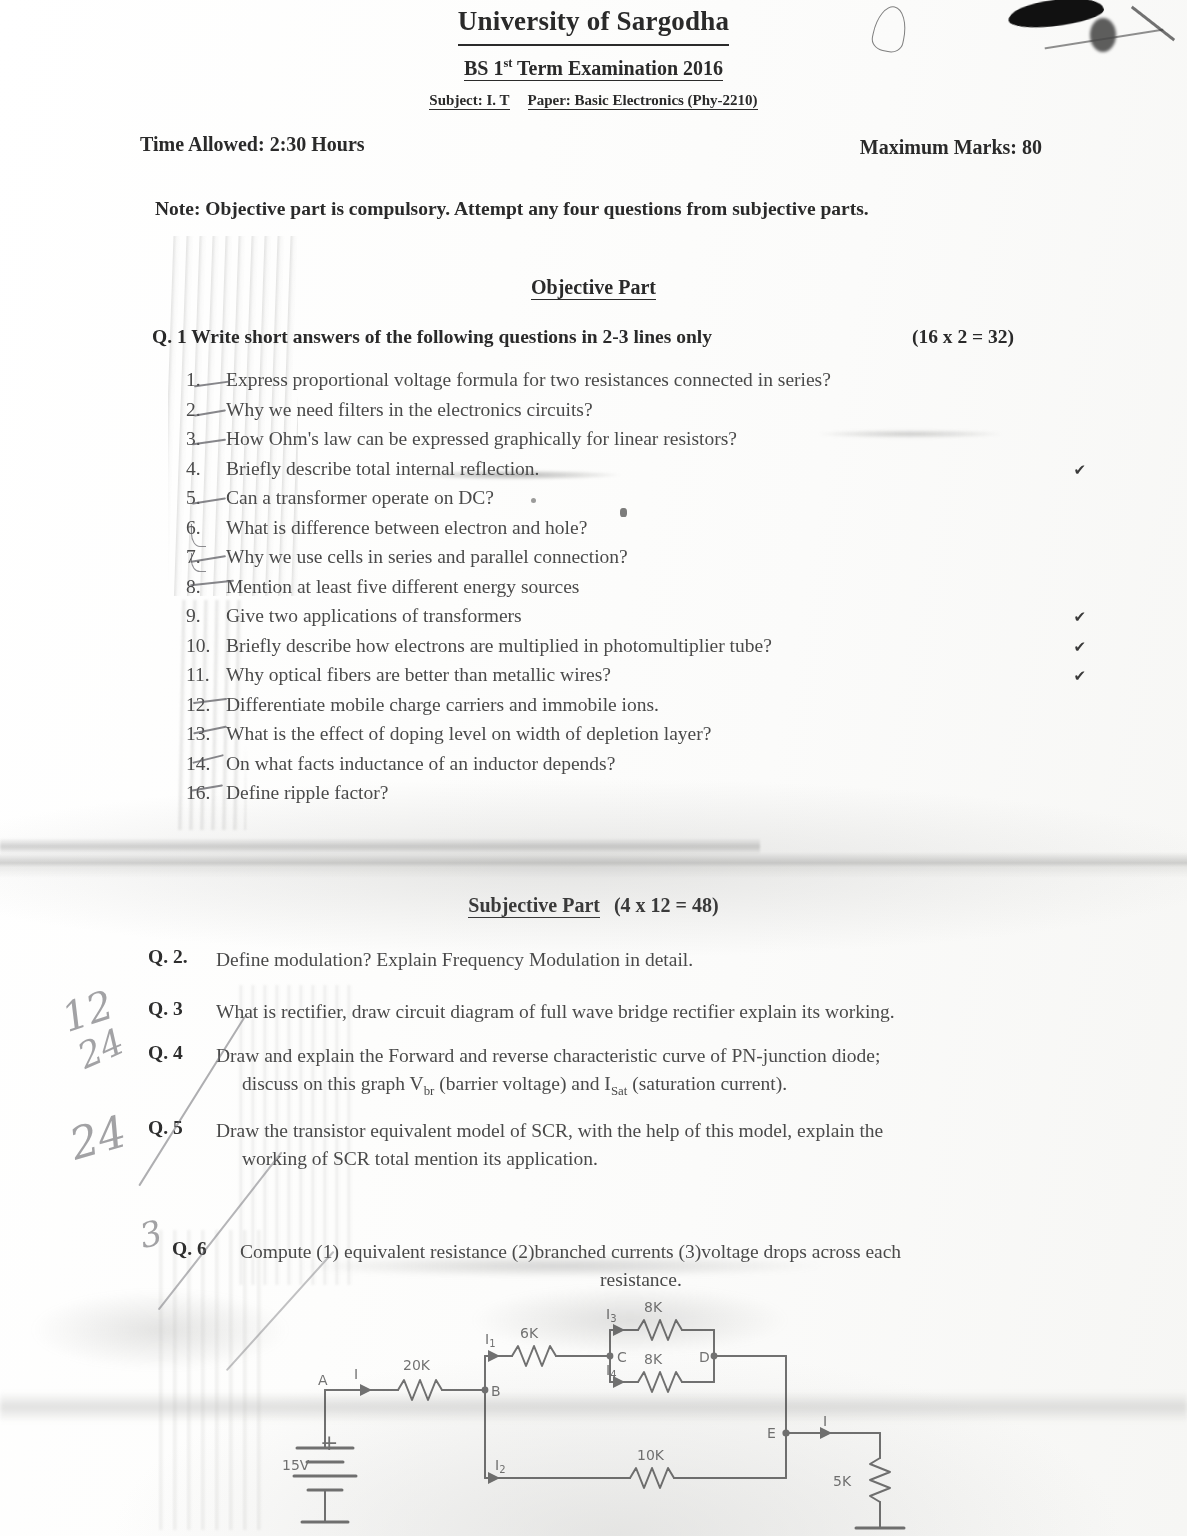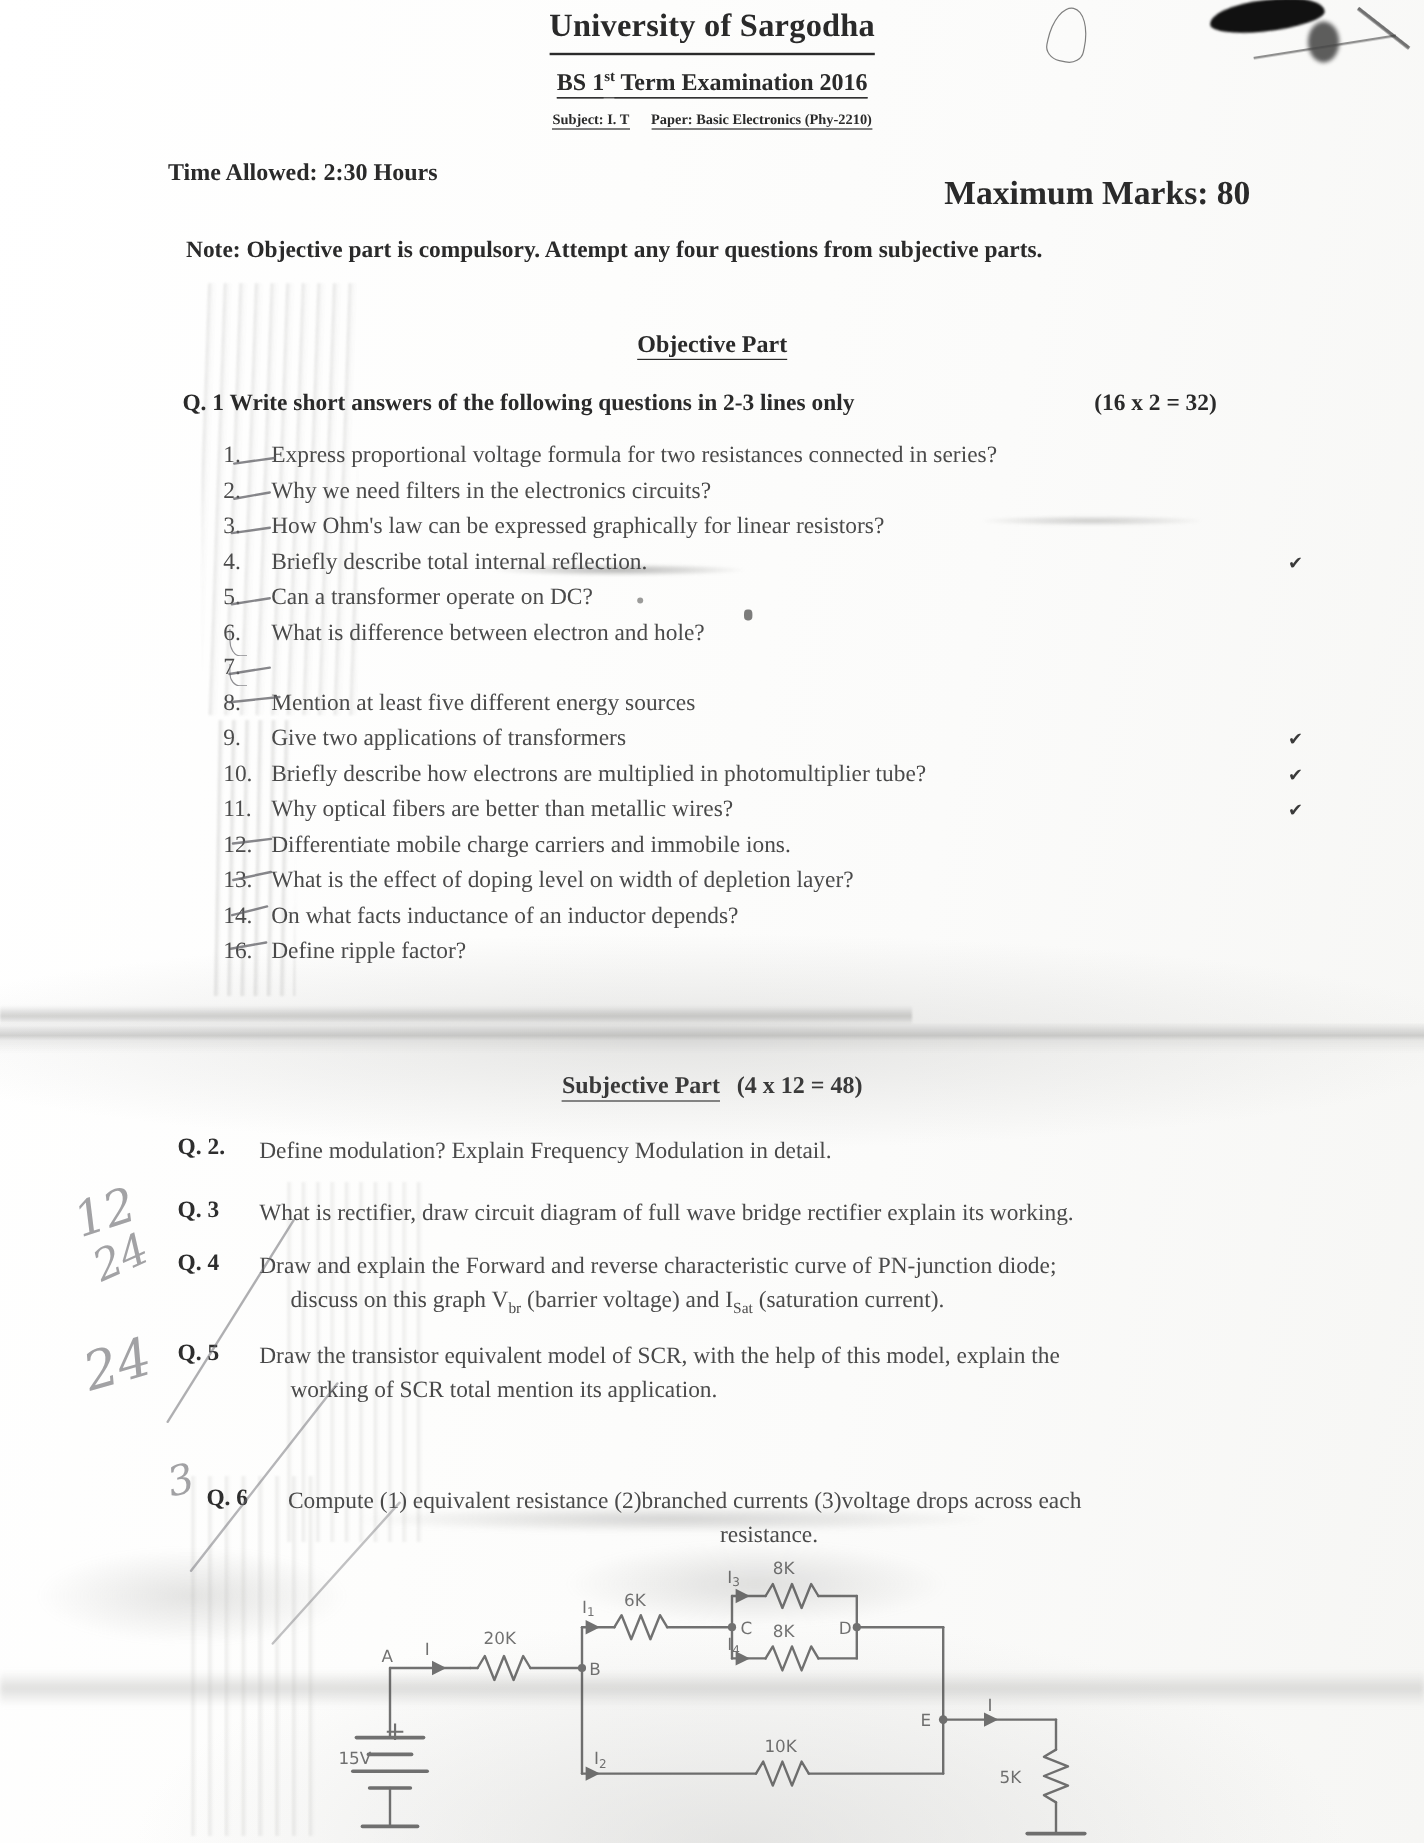--- a/index.html
+++ b/index.html
@@ -147,32 +147,32 @@
 
   .exam-line {
     position: absolute; left: 0; right: 0; top: 56px;
     font-weight: bold; font-size: 20px;
   }
   .exam-line span { border-bottom: 1.6px solid #2b2b2b; padding-bottom: 1px; }
   sup { font-size: .62em; vertical-align: super; }
 
   .subject-line {
     position: absolute; left: 0; right: 0; top: 92px;
-    font-weight: bold; font-size: 12px;
+    font-weight: bold; font-size: 15px;
   }
   .subject-line .u { border-bottom: 1.6px solid #2b2b2b; padding-bottom: 1px; }
   .subject-line .gap { display: inline-block; width: 18px; }
 
   .time-allowed {
     position: absolute; left: 140px; top: 133px;
     font-weight: bold; font-size: 20px;
   }
   .max-marks {
-    position: absolute; right: 145px; top: 146px;
-    font-weight: bold; font-size: 28px;
+    position: absolute; right: 145px; top: 136px;
+    font-weight: bold; font-size: 20px;
   }
 
   .note {
     position: absolute; left: 155px; top: 198px;
     font-weight: bold; font-size: 19.5px;
   }
 
   .objective-head {
     position: absolute; left: 0; right: 0; top: 276px;
     font-weight: bold; font-size: 20px;
@@ -289,20 +289,21 @@
       <div class="row">
         <span class="num">5.</span>
         <span class="txt">Can a transformer operate on DC?</span>
       </div>
       <div class="row">
         <span class="num">6.</span>
         <span class="txt">What is difference between electron and hole?</span>
       </div>
       <div class="row">
         <span class="num">7.</span>
+        <span class="txt">Why we use cells in series and parallel connection?</span>
       </div>
       <div class="row">
         <span class="num">8.</span>
         <span class="txt">Mention at least five different energy sources</span>
       </div>
       <div class="row">
         <span class="num">9.</span>
         <span class="txt">Give two applications of transformers</span>
         <span class="mark">✔</span>
       </div>

